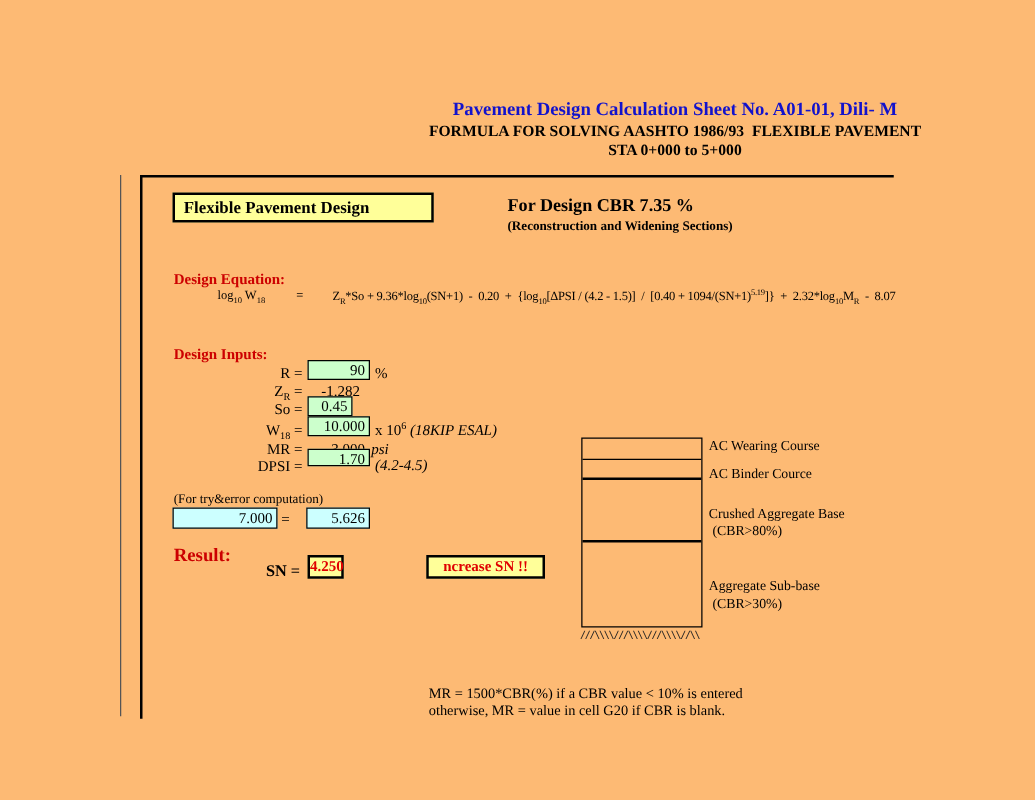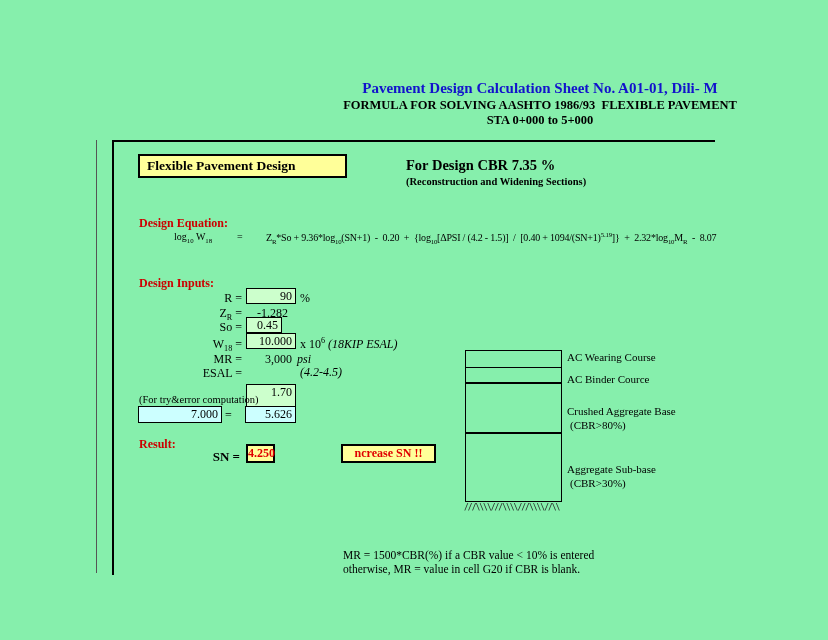--- a/index.html
+++ b/index.html
@@ -1,16 +1,16 @@
 <!DOCTYPE html>
 <html><head>
 <meta charset="utf-8">
 <style>
   html,body{margin:0;padding:0;background:#fff;}
-  .canvas{position:relative;width:828px;height:640px;background:#86efac;
+  .canvas{position:relative;width:828px;height:640px;background:#fdba74;
           font-family:"Liberation Serif","DejaVu Serif",serif;color:#000;overflow:hidden;}
   .abs{position:absolute;}
   .b{font-weight:bold;}
   .i{font-style:italic;}
   sub{font-size:0.68em;}
   sup{font-size:0.68em;}
 
   
   .header{left:240px;top:79px;width:600px;text-align:center;}
   .title{font-size:15px;font-weight:bold;color:#1212CC;line-height:19px;}
@@ -43,21 +43,21 @@
   .green{background:#CCFFCC;}
   .cyan{background:#CCFFFF;}
   .plain-val{position:absolute;text-align:right;font-size:12px;}
   .suffix{position:absolute;font-size:12px;white-space:pre;}
   .suffix .i{margin-left:3px;}
 
   
   .try-note{left:139px;top:394px;font-size:10.5px;}
 
   
-  .result-label{left:139px;top:437px;font-size:12px;font-weight:bold;color:#CC0000;}
+  .result-label{left:139px;top:437px;font-size:15px;font-weight:bold;color:#CC0000;}
   .sn-label{left:140px;top:449px;width:100px;text-align:right;font-size:13px;font-weight:bold;}
   .sn-box{left:246px;top:444px;width:29px;height:19px;box-sizing:border-box;border:2px solid #000;
           background:#FFFF99;color:#E00000;font-size:12px;font-weight:bold;
           text-align:right;line-height:15px;padding-right:2px;}
   .warn-box{left:341px;top:444px;width:95px;height:19px;box-sizing:border-box;border:2px solid #000;
             background:#FFFF99;color:#E00000;font-size:12px;font-weight:bold;
             text-align:center;line-height:15px;white-space:nowrap;overflow:hidden;}
 
   
   .pv-heading{left:466px;top:288px;font-size:13px;font-weight:bold;
@@ -112,22 +112,22 @@
   <div class="cell green" style="left:246px;top:317px;width:36px;height:16px">0.45</div>
 
   <div class="row-label" style="top:337px"><span>W</span><sub>18</sub><span> =</span></div>
   <div class="cell green" style="left:246px;top:333px;width:50px;height:16px">10.000</div>
   <div class="suffix" style="left:300px;top:336px"><span>x 10</span><sup>6</sup><span class="i">(18KIP ESAL)</span></div>
 
   <div class="row-label" style="top:352px">MR =</div>
   <div class="plain-val" style="left:246px;top:352px;width:46px">3,000</div>
   <div class="suffix i" style="left:297px;top:352px">psi</div>
 
-  <div class="row-label" style="top:366px">ESAL =</div>
-  <div class="cell green" style="left:246px;top:384px;width:50px;height:28px">1.70</div>
+  <div class="row-label" style="top:366px">DPSI =</div>
+  <div class="cell green" style="left:246px;top:359px;width:50px;height:14px">1.70</div>
   <div class="suffix i" style="left:300px;top:365px">(4.2-4.5)</div>
 
   <div class="abs try-note">(For try&amp;error computation)</div>
   <div class="cell cyan" style="left:138px;top:406px;width:84px;height:17px">7.000</div>
   <div class="suffix" style="left:225px;top:408px">=</div>
   <div class="cell cyan" style="left:245px;top:406px;width:51px;height:17px">5.626</div>
 
   <div class="abs result-label">Result:</div>
   <div class="abs sn-label">SN =</div>
   <div class="abs sn-box">4.250</div>

